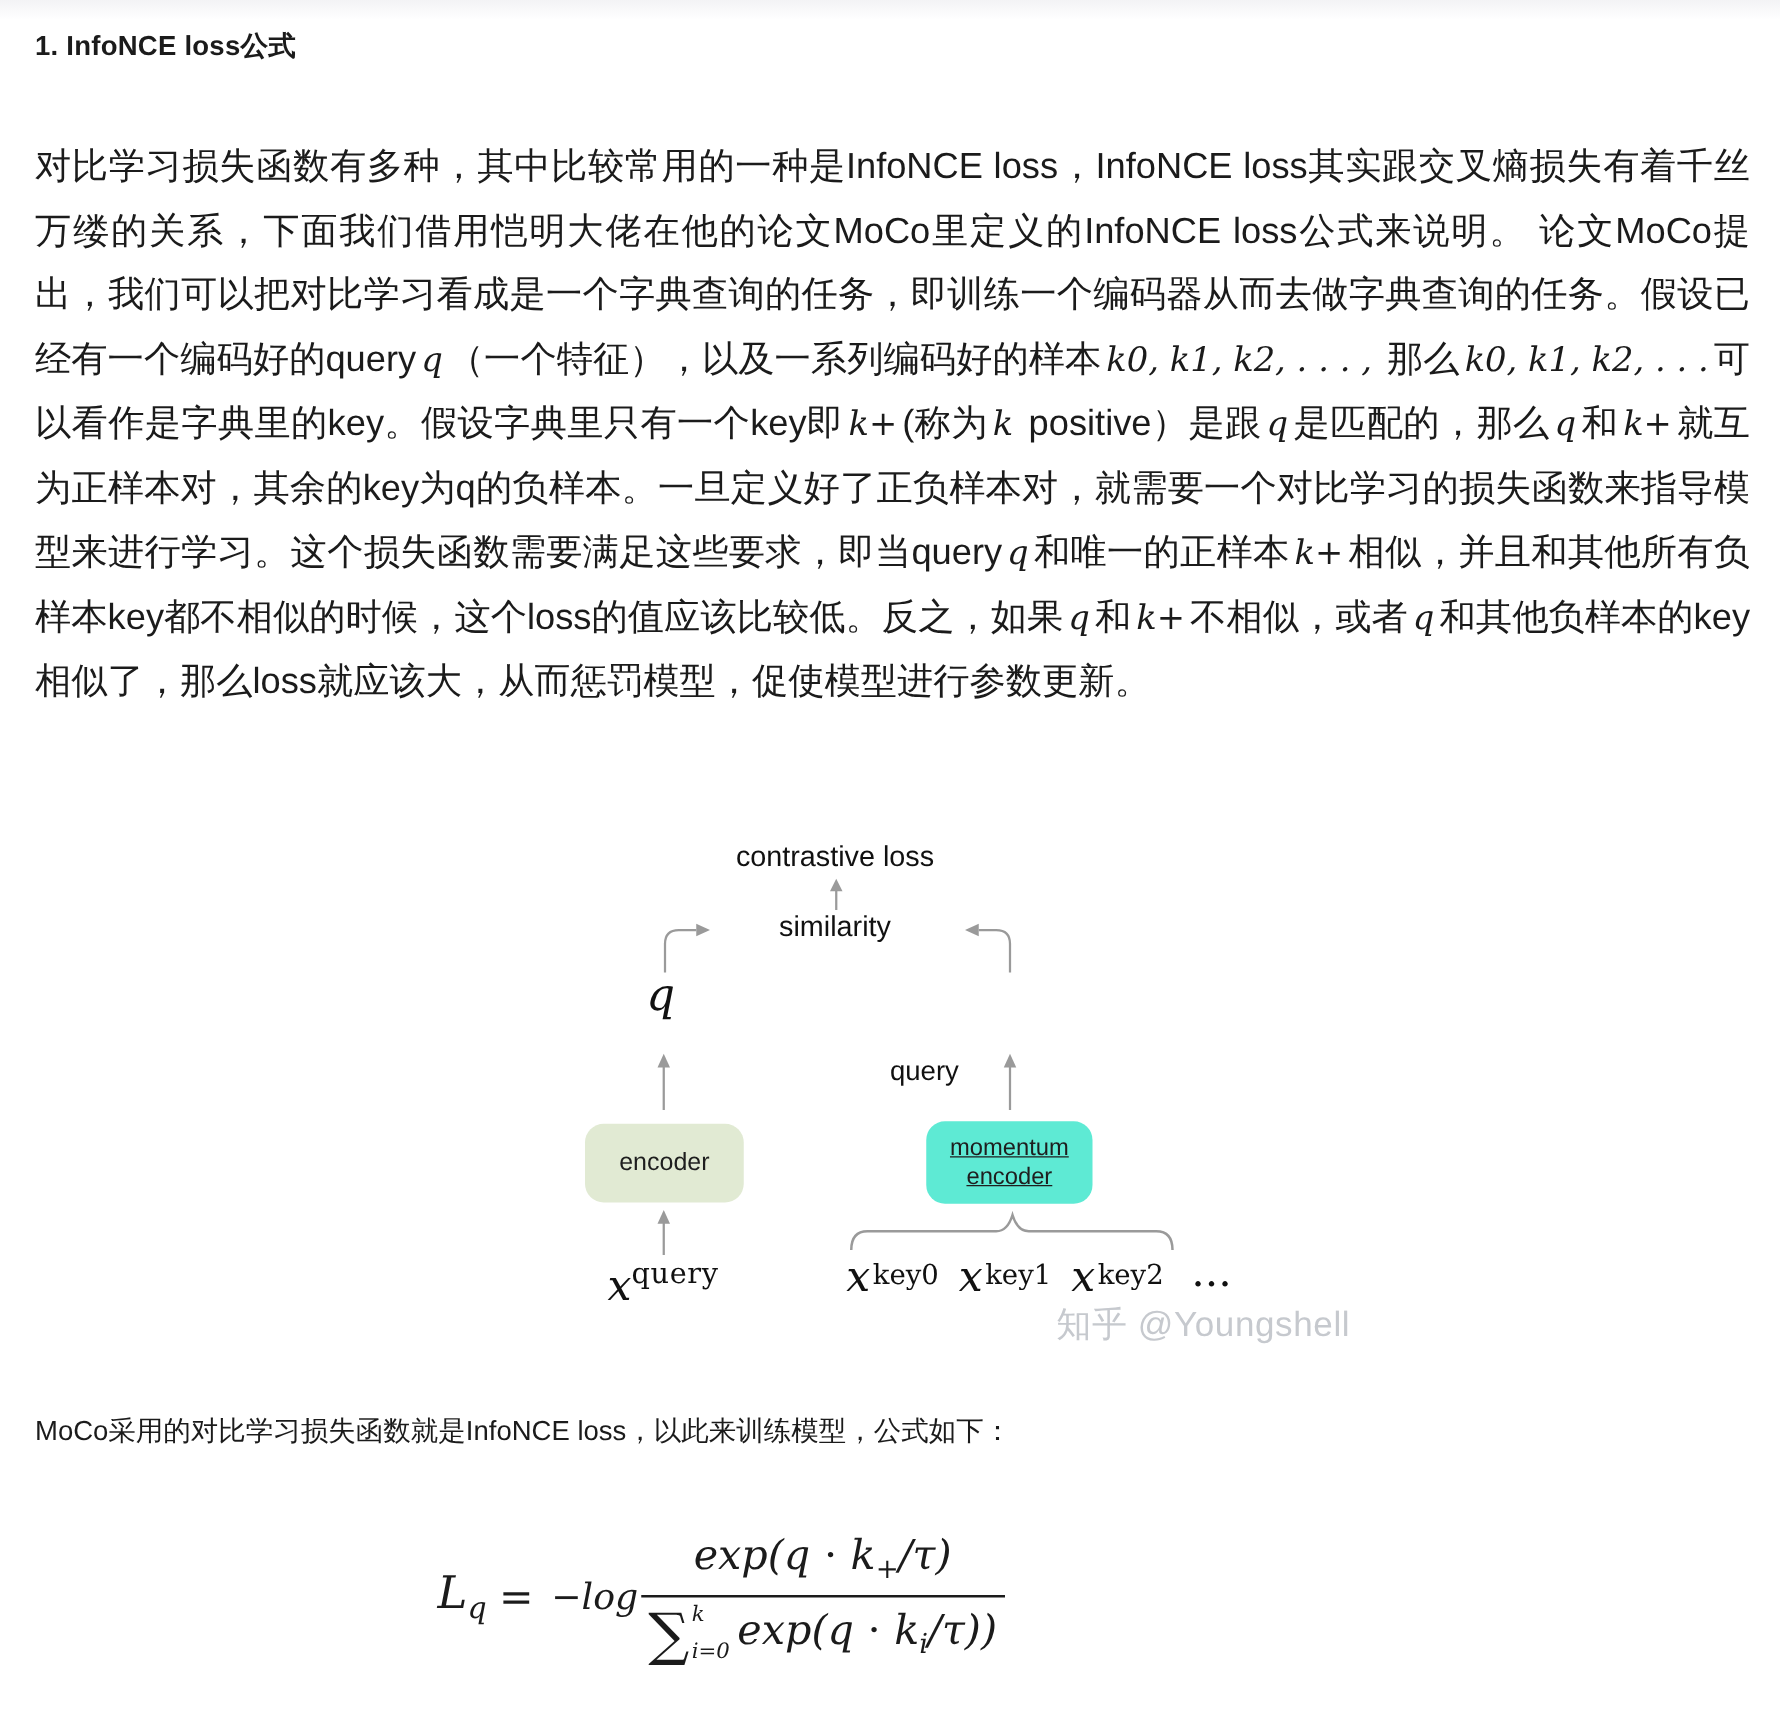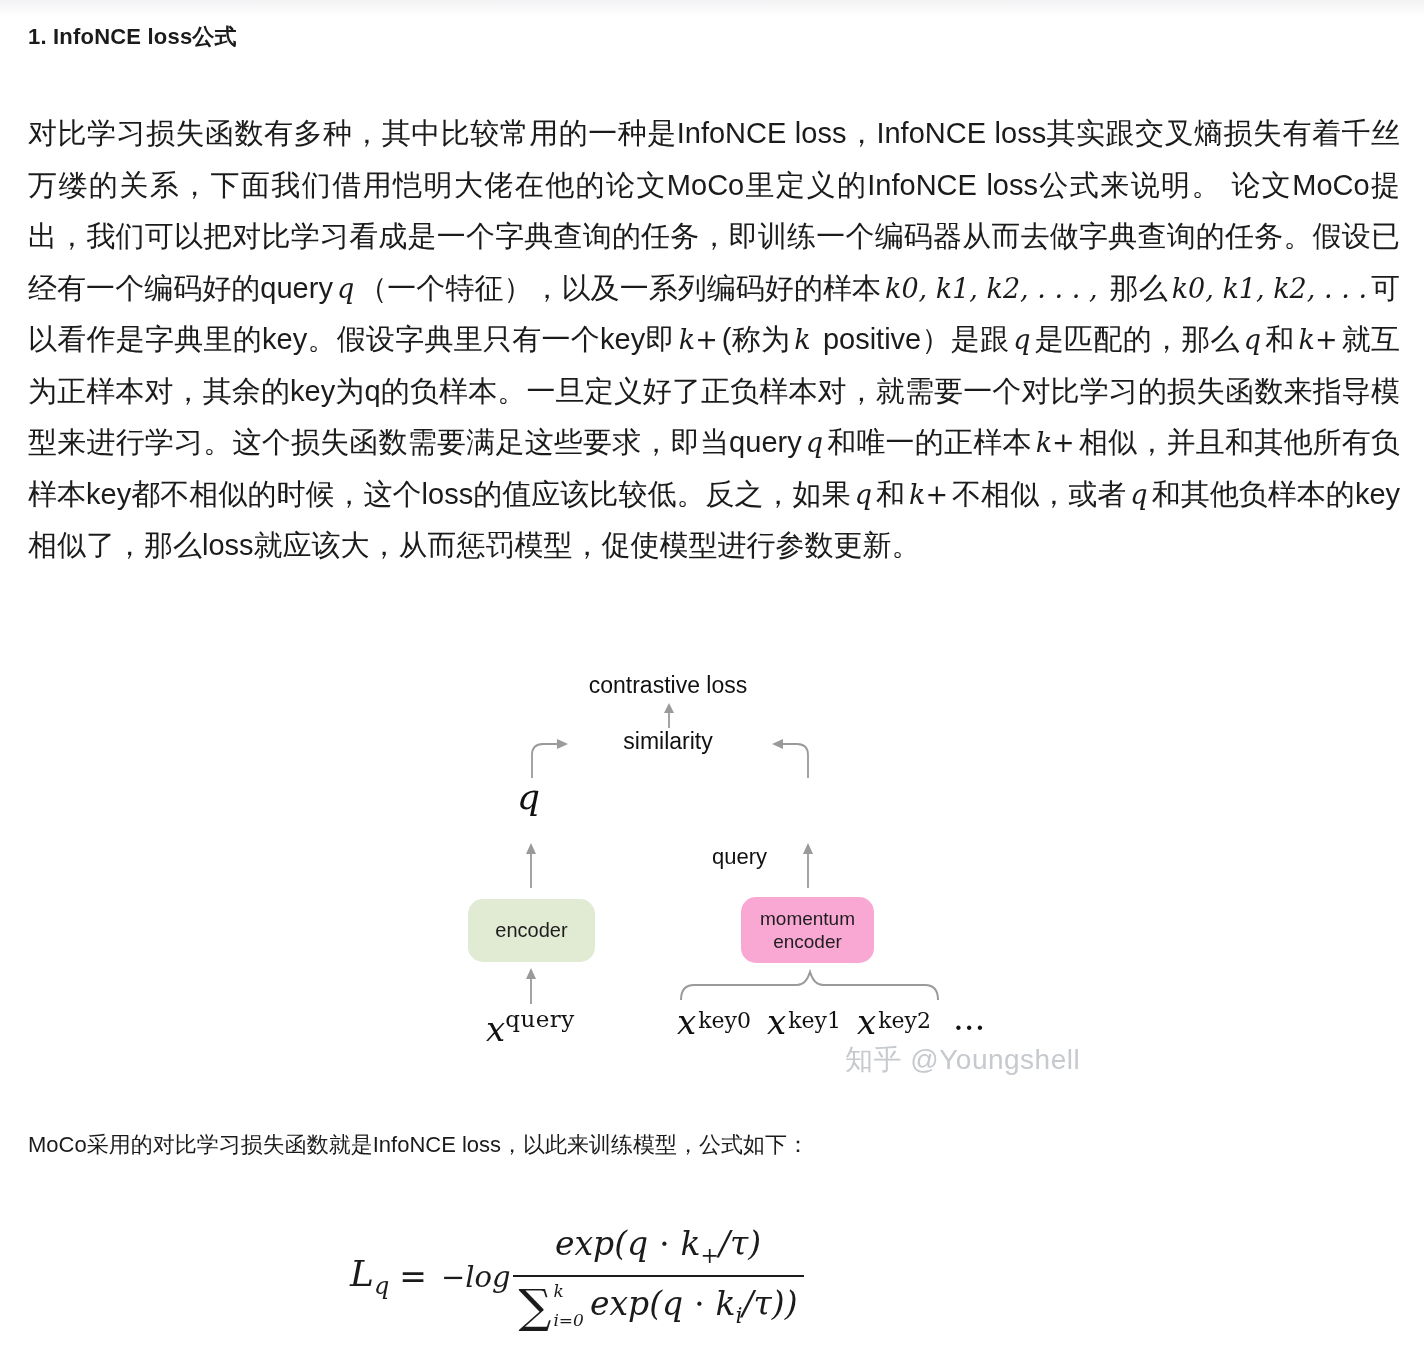--- a/index.html
+++ b/index.html
@@ -123,21 +123,21 @@
   <div class="dlabel centered" style="left:668px; top:68px;">similarity</div>
 
   <div class="dlabel math-serif d-q">q</div>
 
 
   <div class="dlabel d-queue">query</div>
 
   <div class="enc-box left" style="background: rgb(225, 234, 211);">
     <span>encoder</span>
   </div>
-  <div class="enc-box right" style="background: #f9a8d4;">
+  <div class="enc-box right" style="background: #5eead4; text-decoration: underline;">
     <span>momentum</span>
     <span>encoder</span>
   </div>
 
   <div class="dlabel math-serif d-xquery">
     <span>x</span><sup>query</sup>
   </div>
 
   <div class="dlabel math-serif d-xkeys">
     <span class="xkey">

